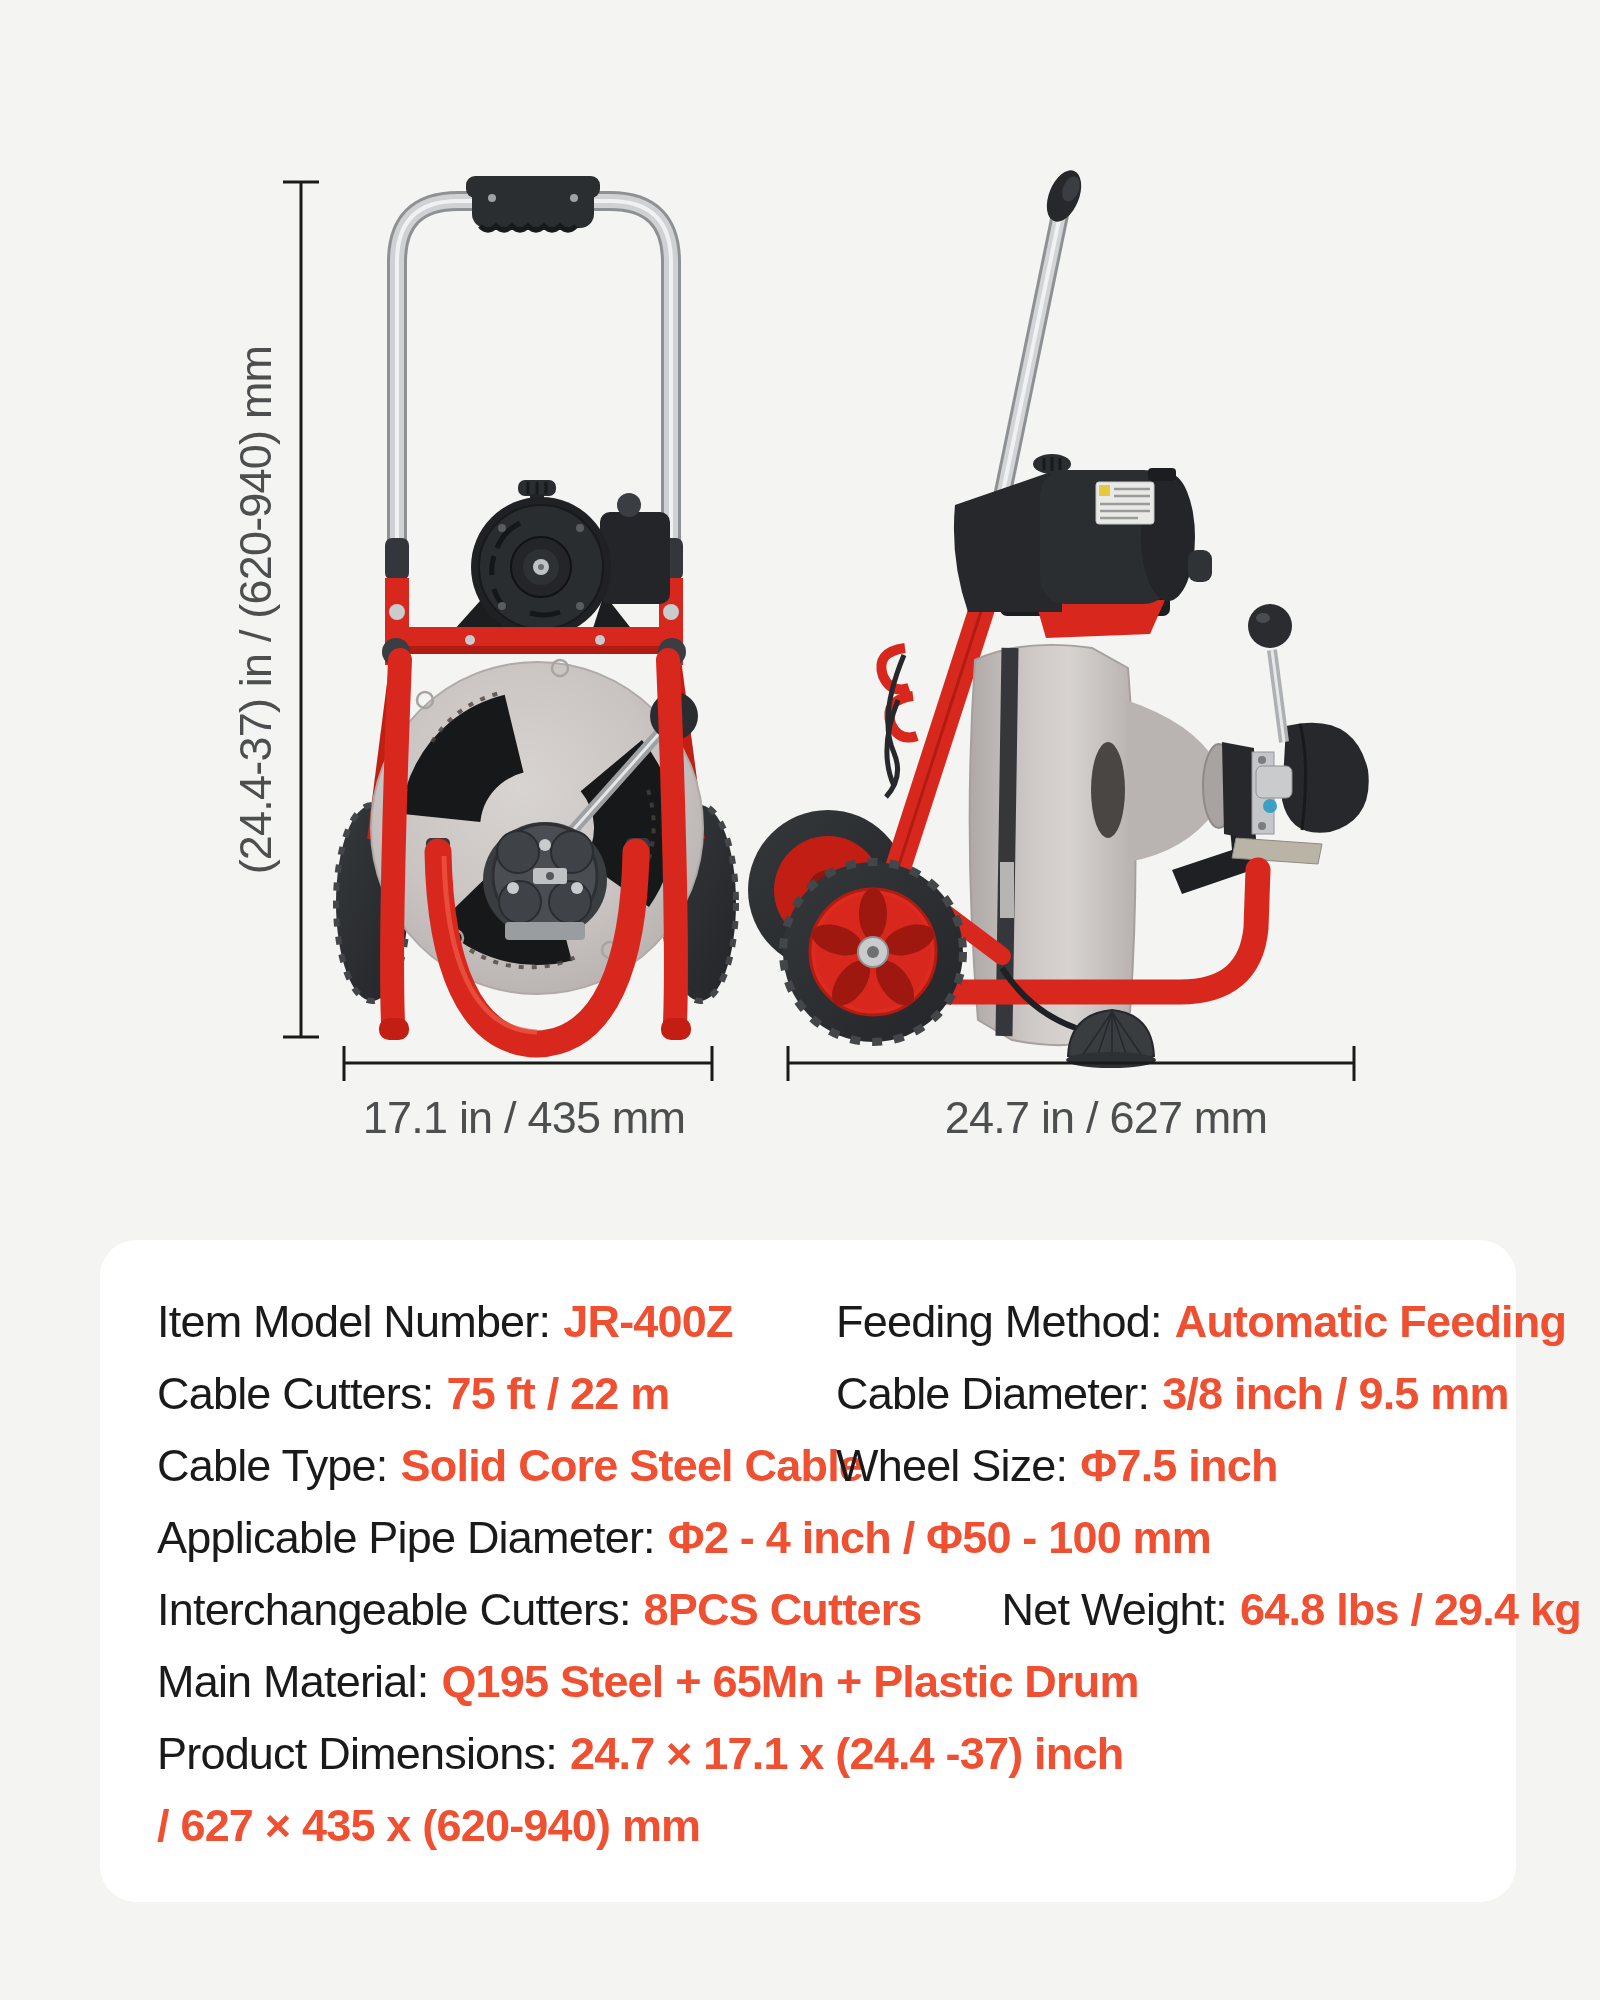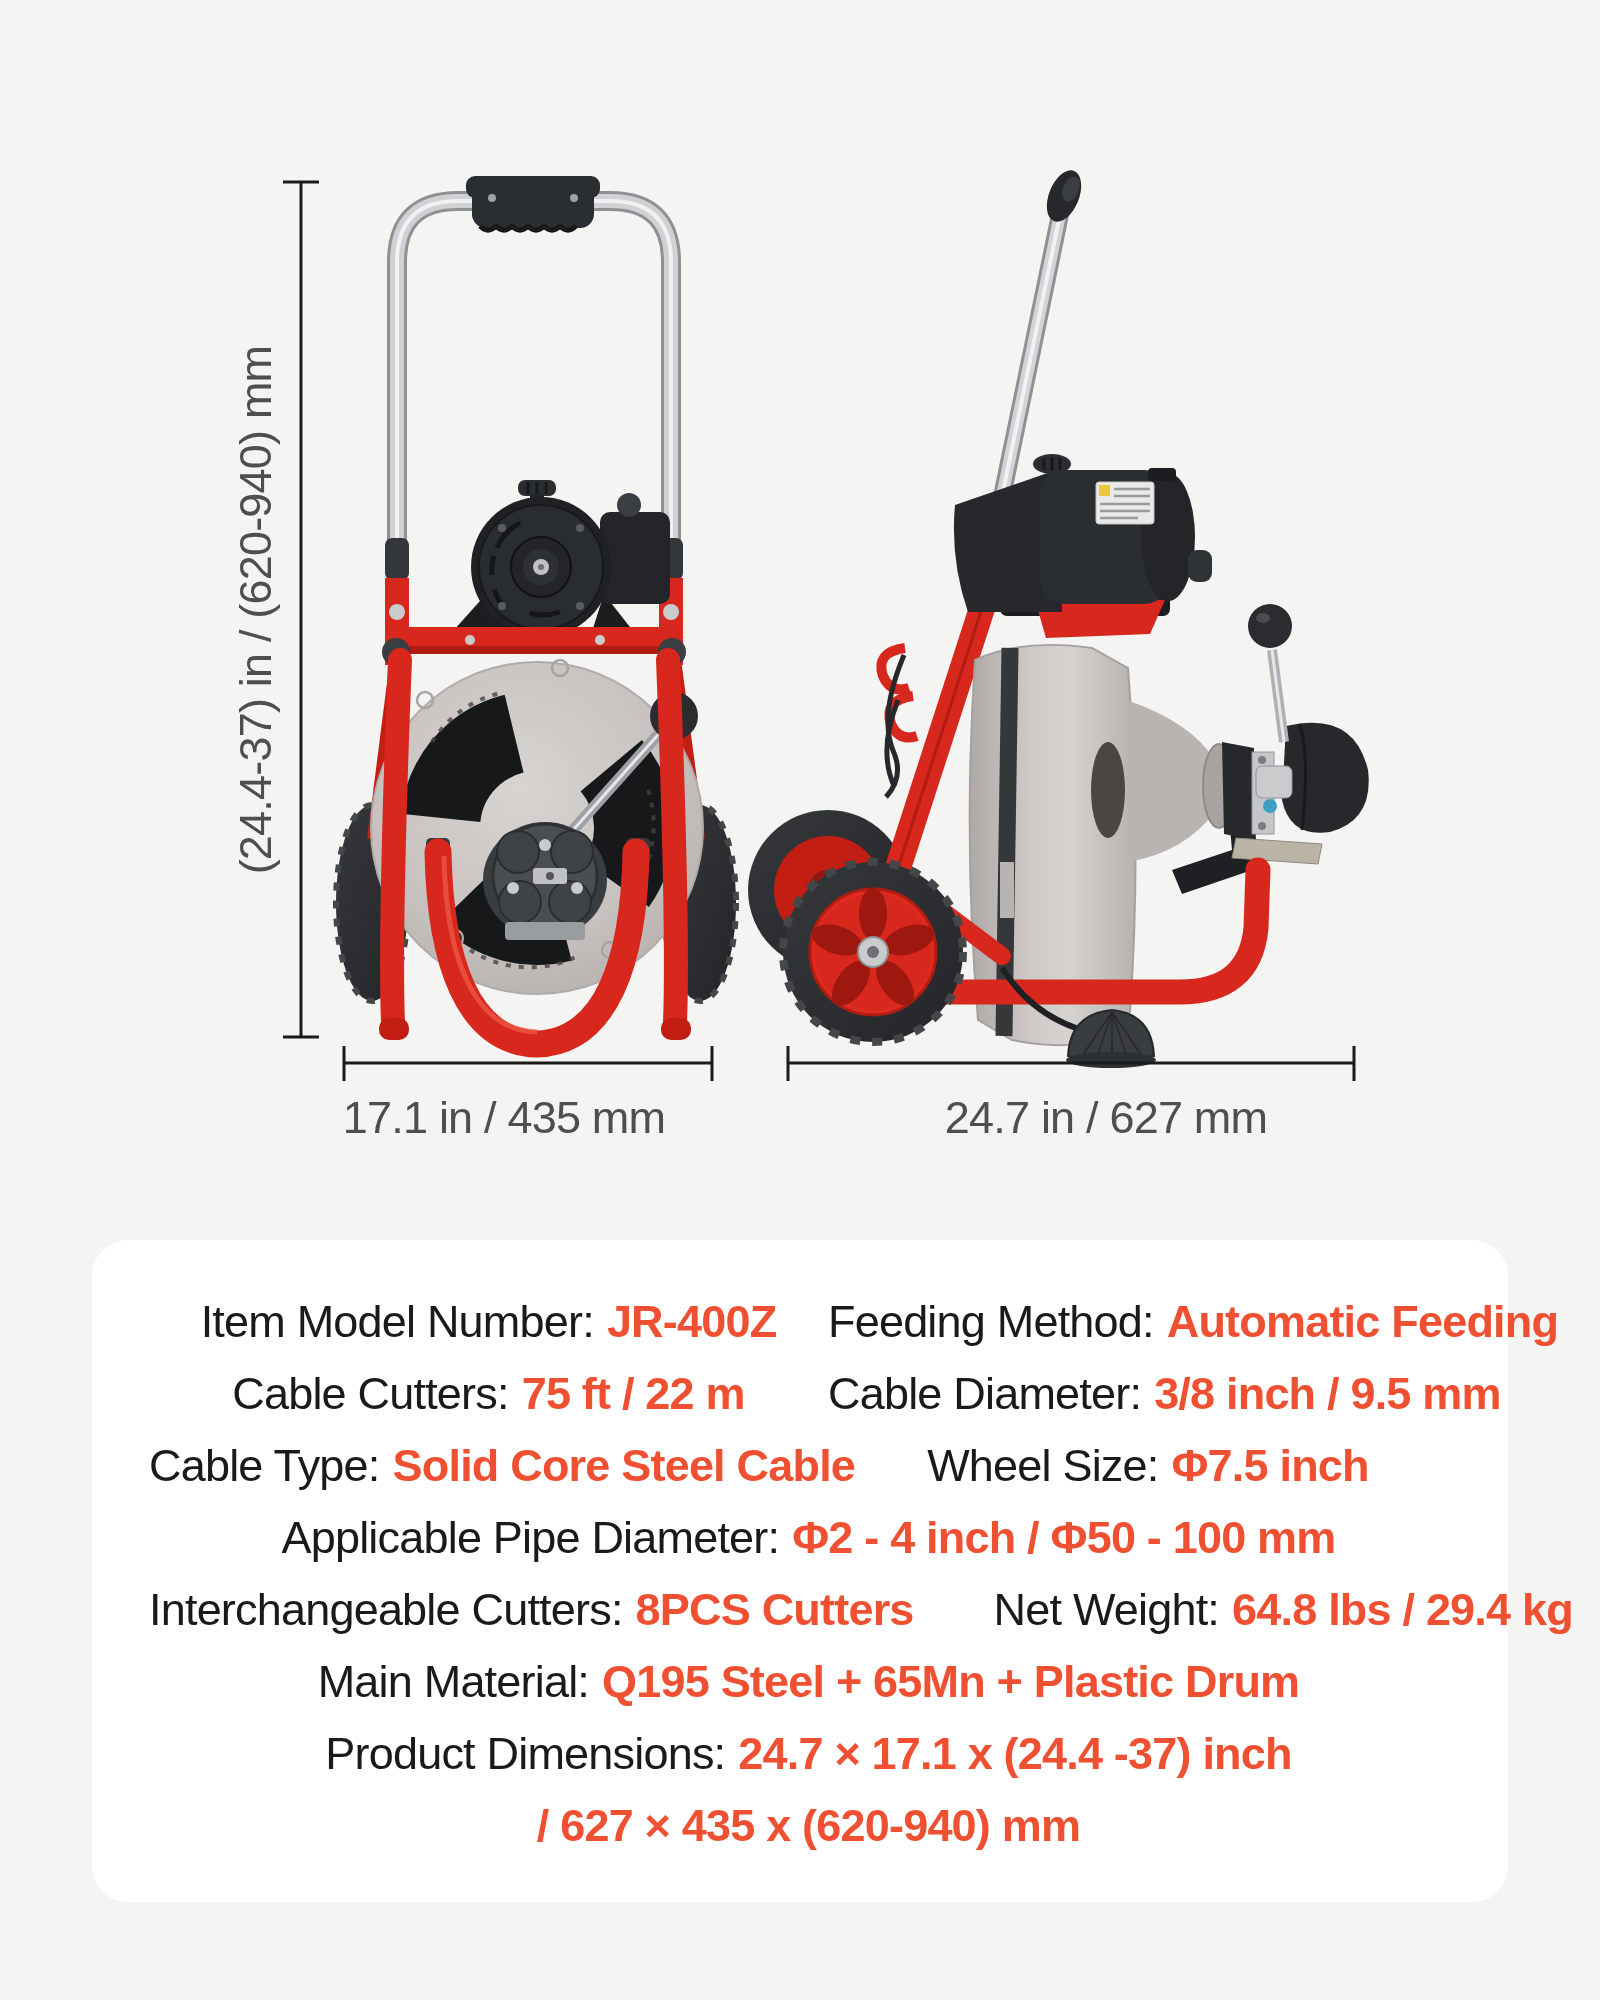--- a/index.html
+++ b/index.html
@@ -2,23 +2,23 @@
 <html><head>
 <meta charset="utf-8">
 <style>
   html,body{margin:0;padding:0;}
   body{font-family:"Liberation Sans", sans-serif; background:#e9e9e7;}
   .canvas{position:relative;width:1600px;height:2000px;background:#F4F4F2;overflow:hidden;}
   .stage{position:absolute;left:0;top:0;width:1600px;height:1200px;}
   .stage svg{position:absolute;left:0;top:0;}
   .dim-label{position:absolute;color:#4D4E50;font-size:45px;letter-spacing:-0.8px;white-space:nowrap;}
   .dim-label.h{width:600px;height:52px;line-height:52px;text-align:center;left:-44px;top:584px;transform:rotate(-90deg);transform-origin:center center;}
-  .dim-label.w1{left:504px;top:1092px;transform:translateX(-50%);}
+  .dim-label.w1{left:524px;top:1092px;transform:translateX(-50%);}
   .dim-label.w2{left:1106px;top:1092px;transform:translateX(-50%);}
-  .card{position:absolute;left:92px;top:1240px;width:1416px;height:662px;background:#FFFFFF;border-radius:36px;box-sizing:border-box;padding:46px 40px 0 57px;text-align:center;}
+  .card{position:absolute;left:100px;top:1240px;width:1416px;height:662px;background:#FFFFFF;border-radius:36px;box-sizing:border-box;padding:46px 40px 0 57px;}
   .row{line-height:72px;font-size:45px;color:#1A1A1A;letter-spacing:-0.8px;white-space:nowrap;}
   .row.grid{display:grid;grid-template-columns:679px 1fr;}
   .row.flexline{display:flex;gap:40px;}
   .pair .val{font-weight:700;color:#F05032;margin-left:13px;}
   .pair .lbl{font-weight:400;color:#1A1A1A;}
   .pair.second{margin-left:40px;}
   .val-only{font-weight:700;color:#F05032;}
 </style>
 </head>
 <body>

